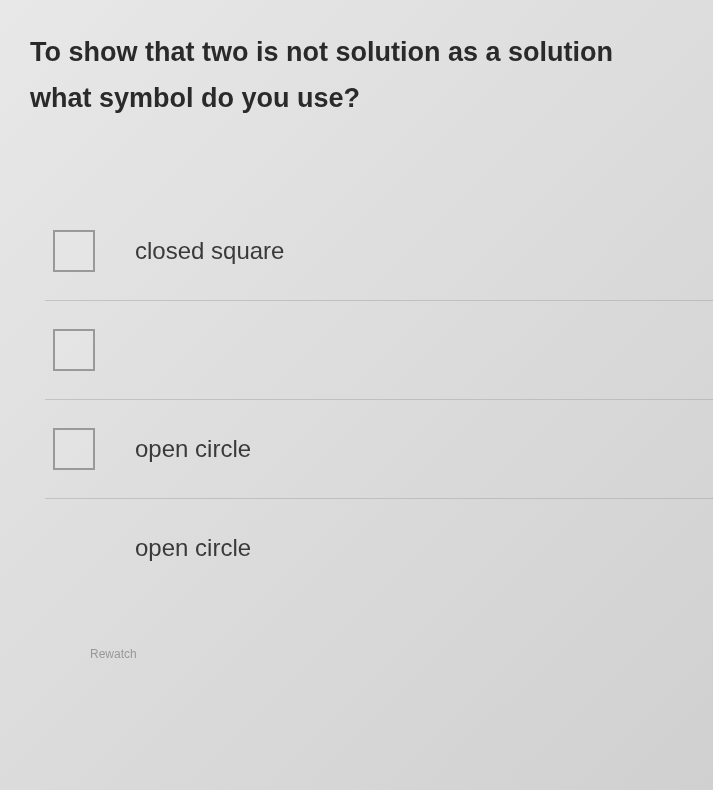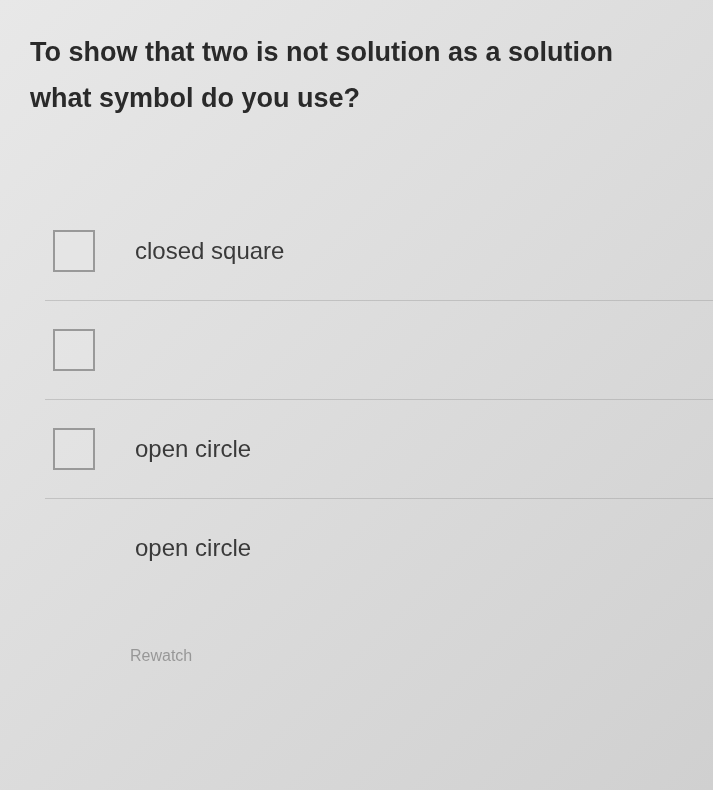--- a/index.html
+++ b/index.html
@@ -46,22 +46,22 @@
     .checkbox.hidden {
       visibility: hidden;
     }
     .option-label {
       font-size: 24px;
       color: #3a3a3a;
       font-weight: 400;
     }
     .bottom-text {
       margin-top: 50px;
-      margin-left: 100px;
-      font-size: 16px;
+      margin-left: 60px;
+      font-size: 12px;
       color: #555;
       opacity: 0.5;
     }
   </style>
 </head>
 <body>
 
 <div class="question">To show that two is not solution as a solution what symbol do you use?</div>
 
 <div class="options">

